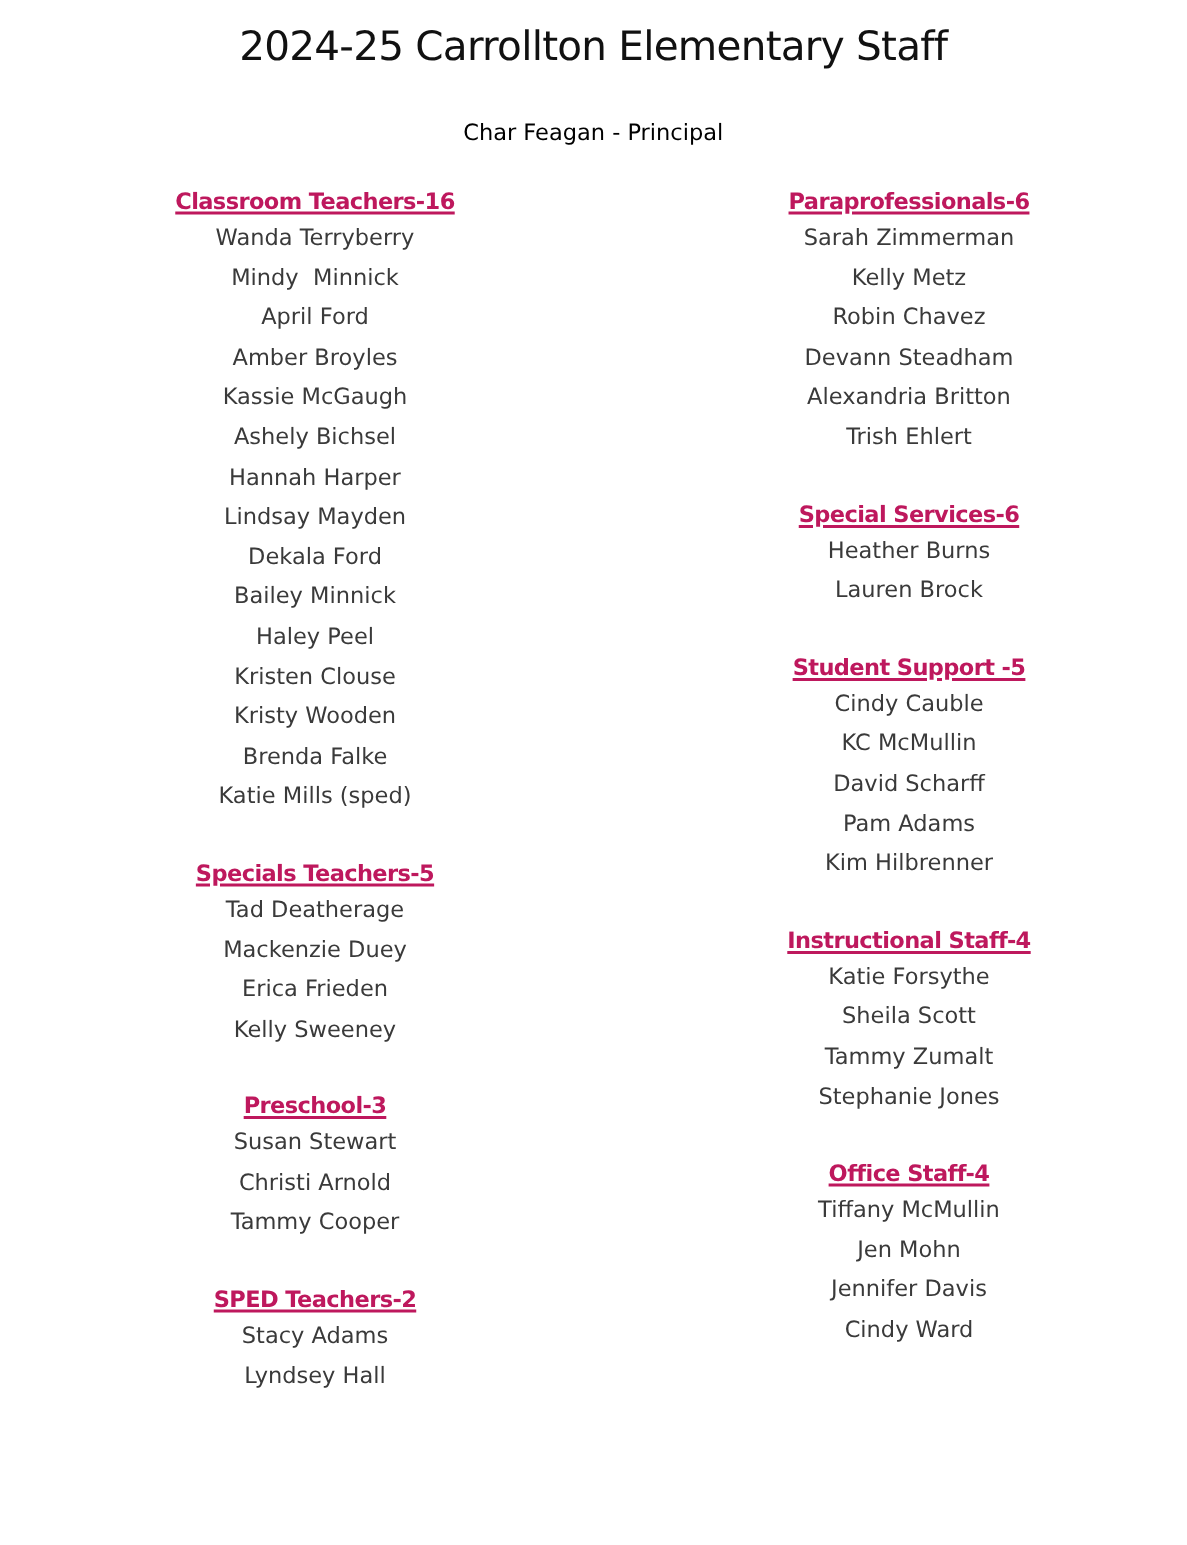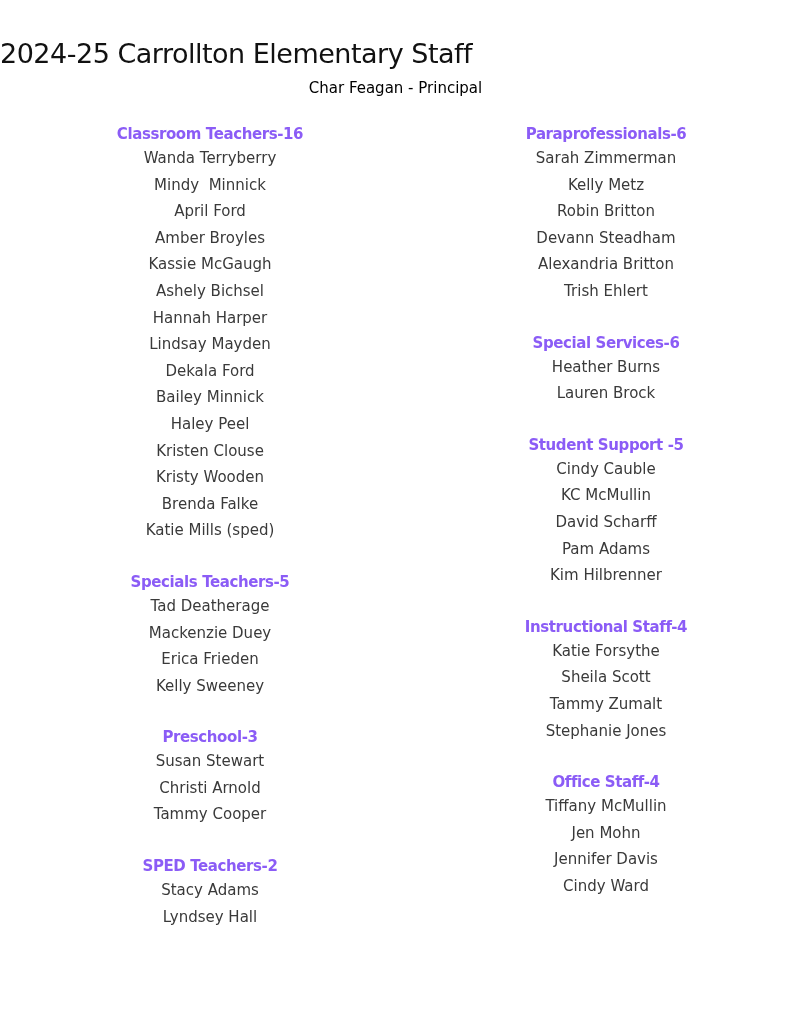--- a/index.html
+++ b/index.html
@@ -1,26 +1,26 @@
 <!DOCTYPE html>
 <html><head>
 <meta charset="utf-8">
 <style>
   html, body { margin: 0; padding: 0; background: #ffffff; }
   body { width: 791px; height: 1030px; position: relative; overflow: hidden;
          font-family: "DejaVu Sans", sans-serif; color: #222; }
-  .title { position: absolute; left: 0; width: 791px; top: 38px; 
+  .title { position: absolute; left: 0; width: 791px; top: 16px; text-align: center;
            font-size: 27px; color: #111; letter-spacing: -0.5px; }
   .subtitle { position: absolute; left: 0; width: 791px; top: 79px; text-align: center;
               font-size: 15px; color: #000000; }
   .col { position: absolute; text-align: center; }
   .col-left { left: 110px; width: 200px; top: 123px; }
   .col-right { left: 506px; width: 200px; top: 123px; }
   .section { margin: 0; }
-  .section-head { font-size: 15px; font-weight: bold; color: #8b5cf6; 
+  .section-head { font-size: 15px; font-weight: bold; color: #be185d; text-decoration: underline;
                   text-decoration-thickness: 2px; text-underline-offset: 2px; height: 22px; line-height: 22px;
                   letter-spacing: -0.4px; }
   .name { font-size: 15px; color: #3a3a3a; height: 26.6px; line-height: 26.6px; white-space: pre; }
   .gap { height: 27px; }
 </style>
 </head>
 <body>
 
 <div class="title">2024-25 Carrollton Elementary Staff</div>
 <div class="subtitle">Char Feagan - Principal</div>
@@ -64,21 +64,21 @@
       <div class="section-head">SPED Teachers-2</div>
       <div class="name">Stacy Adams</div>
       <div class="name">Lyndsey Hall</div>
     </div>
   </div>
 <div class="col col-right" id="col-right">
     <div class="section">
       <div class="section-head">Paraprofessionals-6</div>
       <div class="name">Sarah Zimmerman</div>
       <div class="name">Kelly Metz</div>
-      <div class="name">Robin Britton</div>
+      <div class="name">Robin Chavez</div>
       <div class="name">Devann Steadham</div>
       <div class="name">Alexandria Britton</div>
       <div class="name">Trish Ehlert</div>
     </div>
     <div class="gap"></div>
     <div class="section">
       <div class="section-head">Special Services-6</div>
       <div class="name">Heather Burns</div>
       <div class="name">Lauren Brock</div>
     </div>

